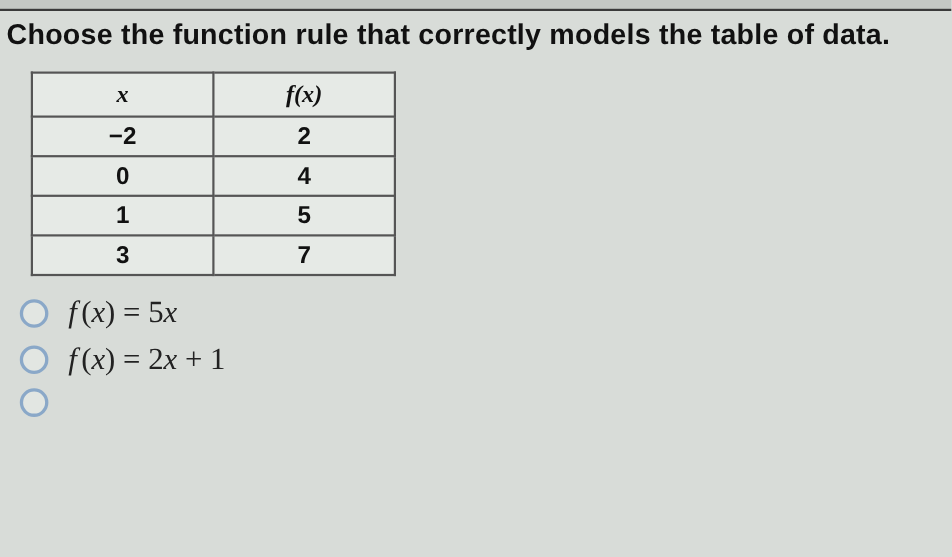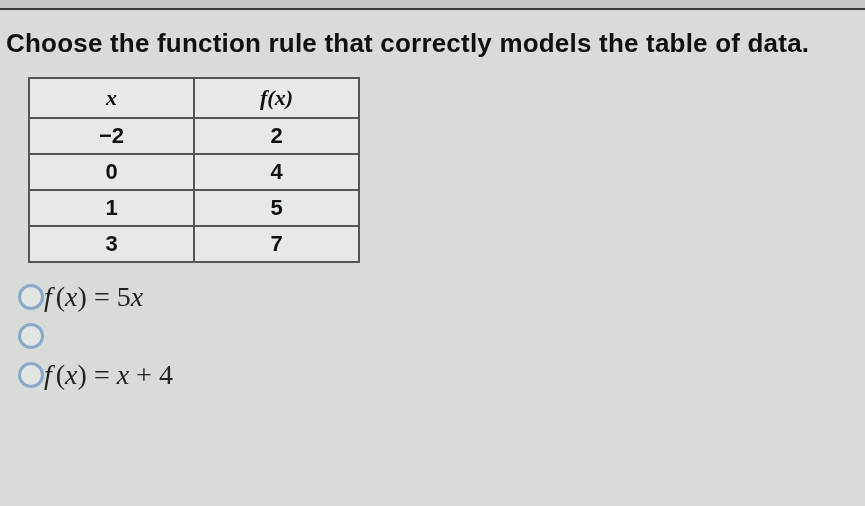--- a/index.html
+++ b/index.html
@@ -17,21 +17,20 @@
     height: 10px;
     background: #c4c8c4;
     border-bottom: 2px solid #3a3a3a;
   }
   .prompt {
     font-size: 26px;
     font-weight: 600;
     padding: 6px 8px 18px 6px;
     color: #111;
     letter-spacing: 0.2px;
-    margin-top: 12px;
   }
   .content {
     padding: 0 0 0 28px;
   }
   table.data {
     border-collapse: collapse;
     background: #e6eae6;
     margin-bottom: 18px;
   }
   table.data th, table.data td {
@@ -52,21 +51,21 @@
   table.data td {
     width: 165px;
     font-family: Arial, sans-serif;
   }
   .options {
     margin-top: 6px;
   }
   .option {
     display: flex;
     align-items: center;
-    gap: 0;
+    gap: 18px;
     margin: 8px 0 10px -10px;
   }
   .radio {
     width: 26px;
     height: 26px;
     border: 3px solid #8aa8c8;
     border-radius: 50%;
     background: #e2e6e2;
     flex: 0 0 auto;
   }
@@ -126,24 +125,24 @@
 
     <div class="option">
       <div class="radio"></div>
       <div class="expr" title="f(x) = 5x">
         f<span class="sp"></span><span class="rm">(</span>x<span class="rm">)</span> <span class="rm">=</span> <span class="rm">5</span>x
       </div>
     </div>
 
     <div class="option">
       <div class="radio"></div>
+      <div class="expr" title="f(x) = 2x + 1">
+        f<span class="sp"></span><span class="rm">(</span>x<span class="rm">)</span> <span class="rm">=</span> <span class="rm">2</span>x <span class="rm">+ 1</span>
+      </div>
     </div>
 
     <div class="option">
       <div class="radio"></div>
-      <div class="expr" title="f(x) = x + 4">
-        f<span class="sp"></span><span class="rm">(</span>x<span class="rm">)</span> <span class="rm">=</span> x <span class="rm">+ 4</span>
-      </div>
     </div>
 
 
   </div>
 </div>
 
 </body></html>

